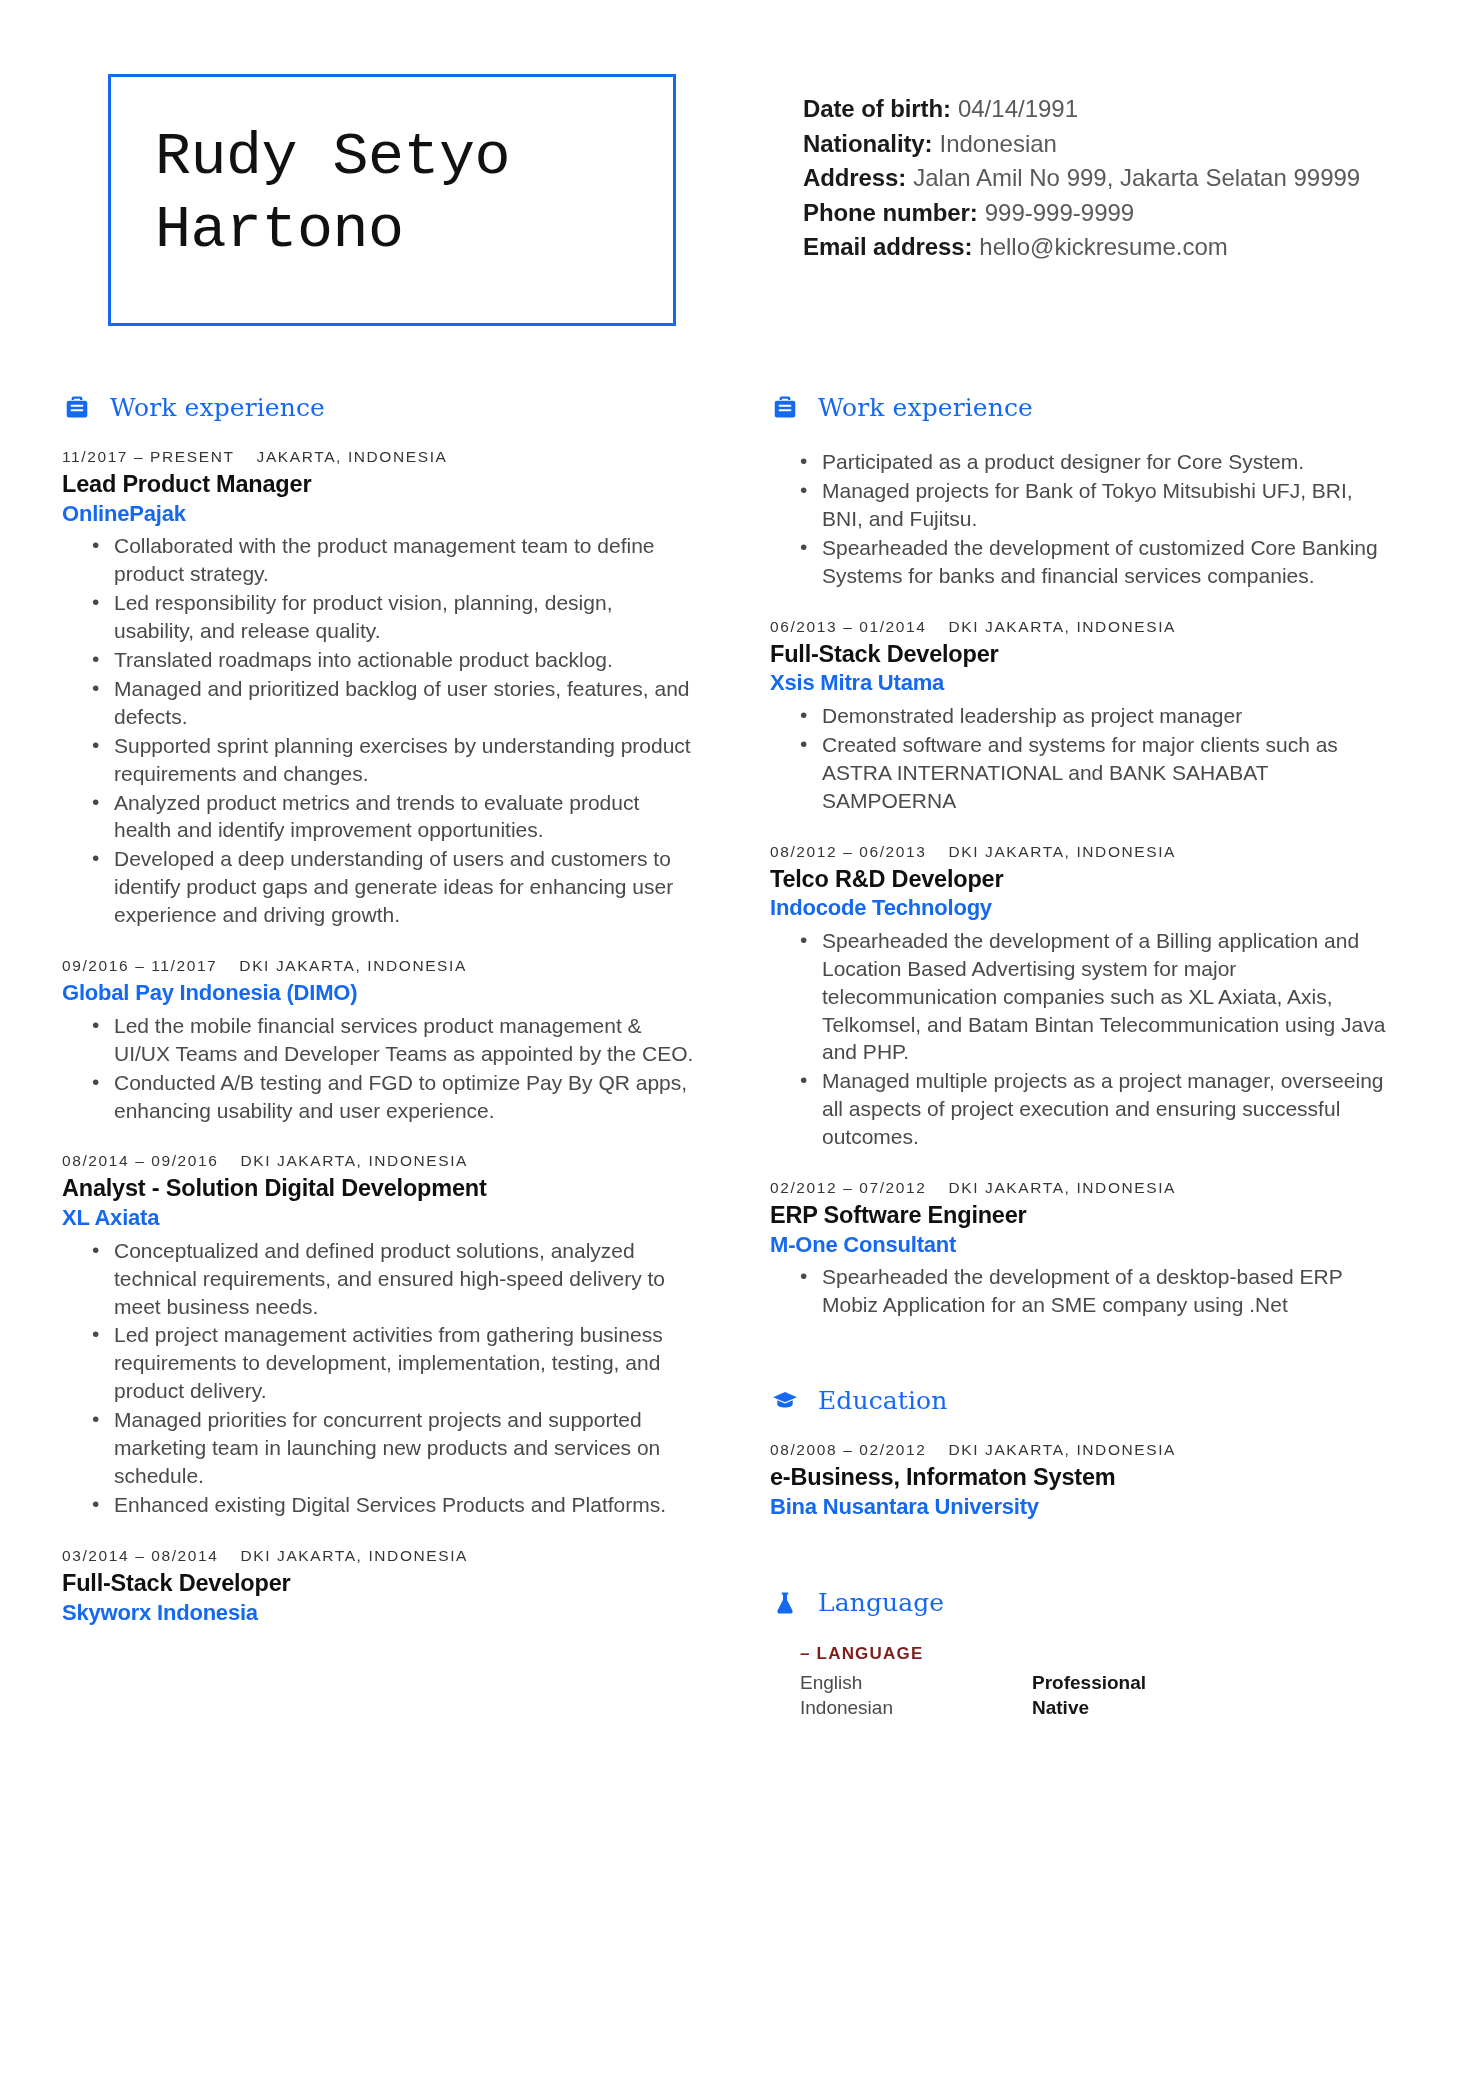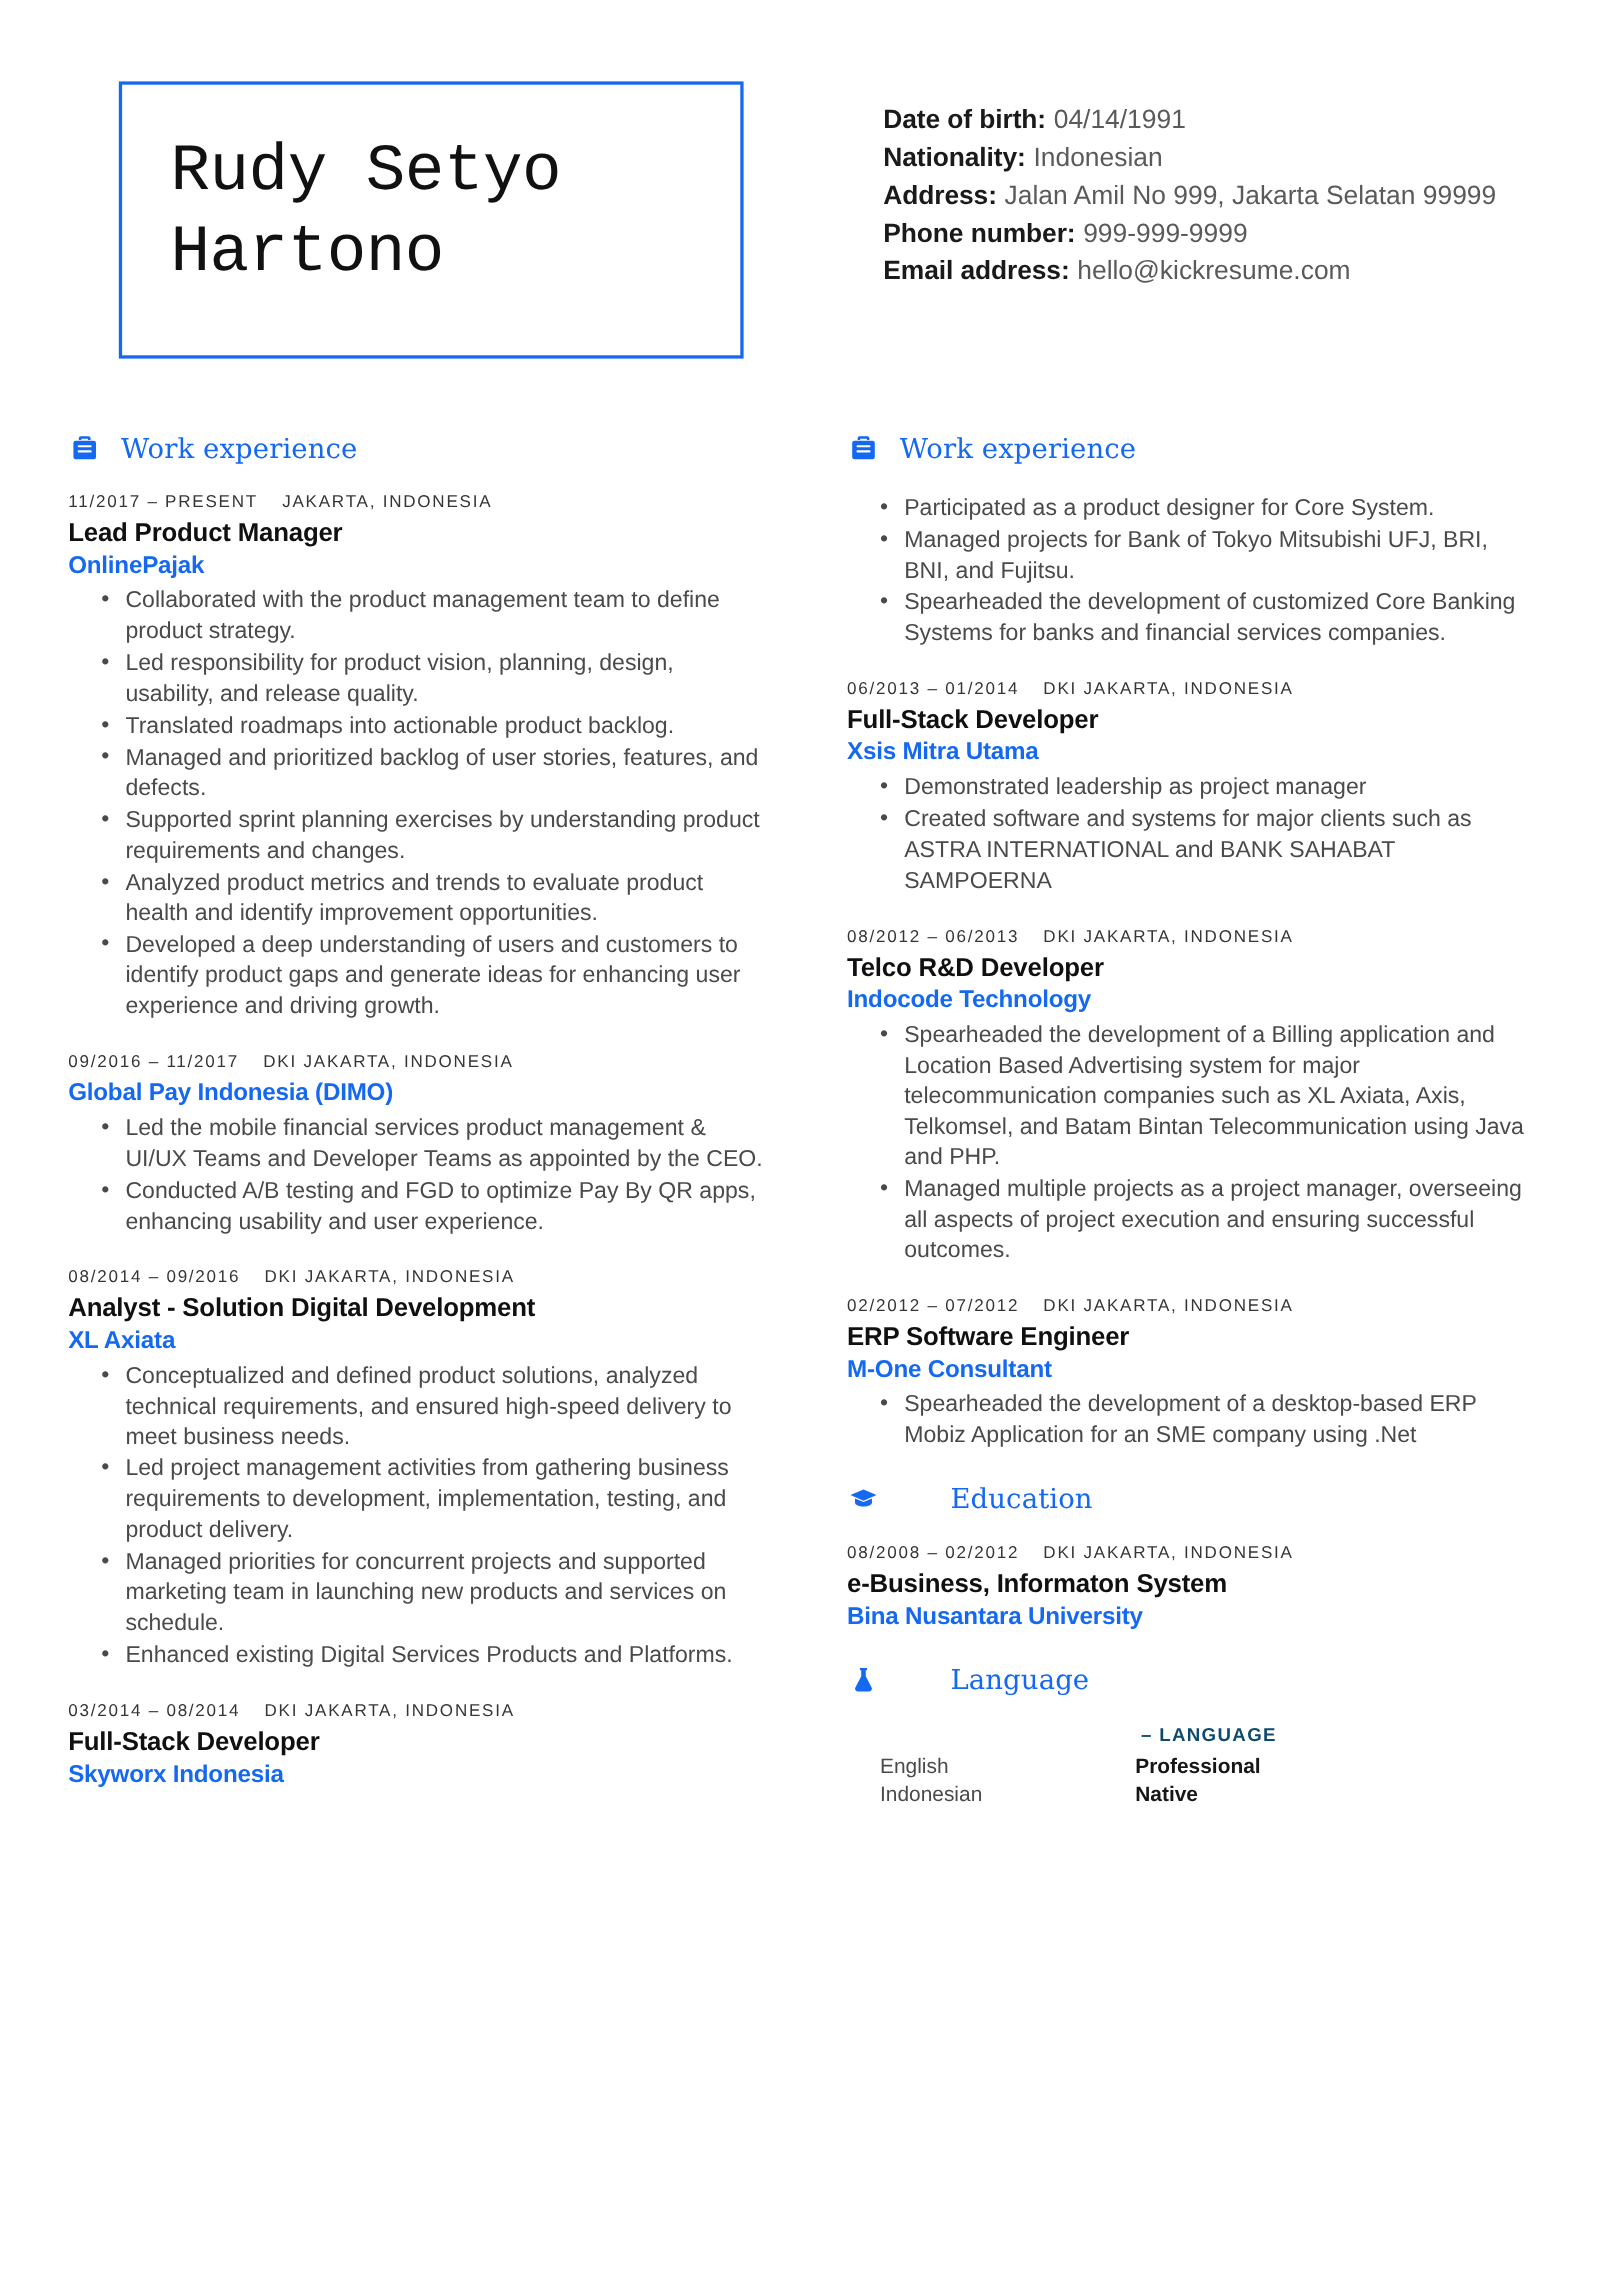--- a/index.html
+++ b/index.html
@@ -79,21 +79,21 @@
   }
   .col-left { padding-right: 36px; }
   .col-right { padding-left: 40px; }
 
   
   .section-head {
     display: flex;
     align-items: center;
     margin-bottom: 26px;
   }
-  .section-head.spaced-top { margin-top: 28px; gap: 46px; }
+  .section-head.spaced-top { margin-top: 66px; }
   .section-icon {
     width: 30px;
     height: 30px;
     flex: 0 0 30px;
     margin-right: 18px;
     display: flex;
     align-items: center;
     justify-content: center;
   }
   .section-icon svg { display: block; }
@@ -153,24 +153,23 @@
     color: #4a4a4a;
     font-size: 21px;
   }
 
   
   .lang-block { margin-left: 30px; }
   .lang-head {
     font-size: 17px;
     font-weight: bold;
     letter-spacing: 1.2px;
-    color: #0c4a6e;
+    color: #7f1d1d;
     text-transform: uppercase;
     margin-bottom: 6px;
-    text-align: center;
   }
   .lang-row {
     display: flex;
     font-size: 19px;
     line-height: 1.35;
   }
   .lang-name {
     width: 232px;
     color: #4a4a4a;
   }

